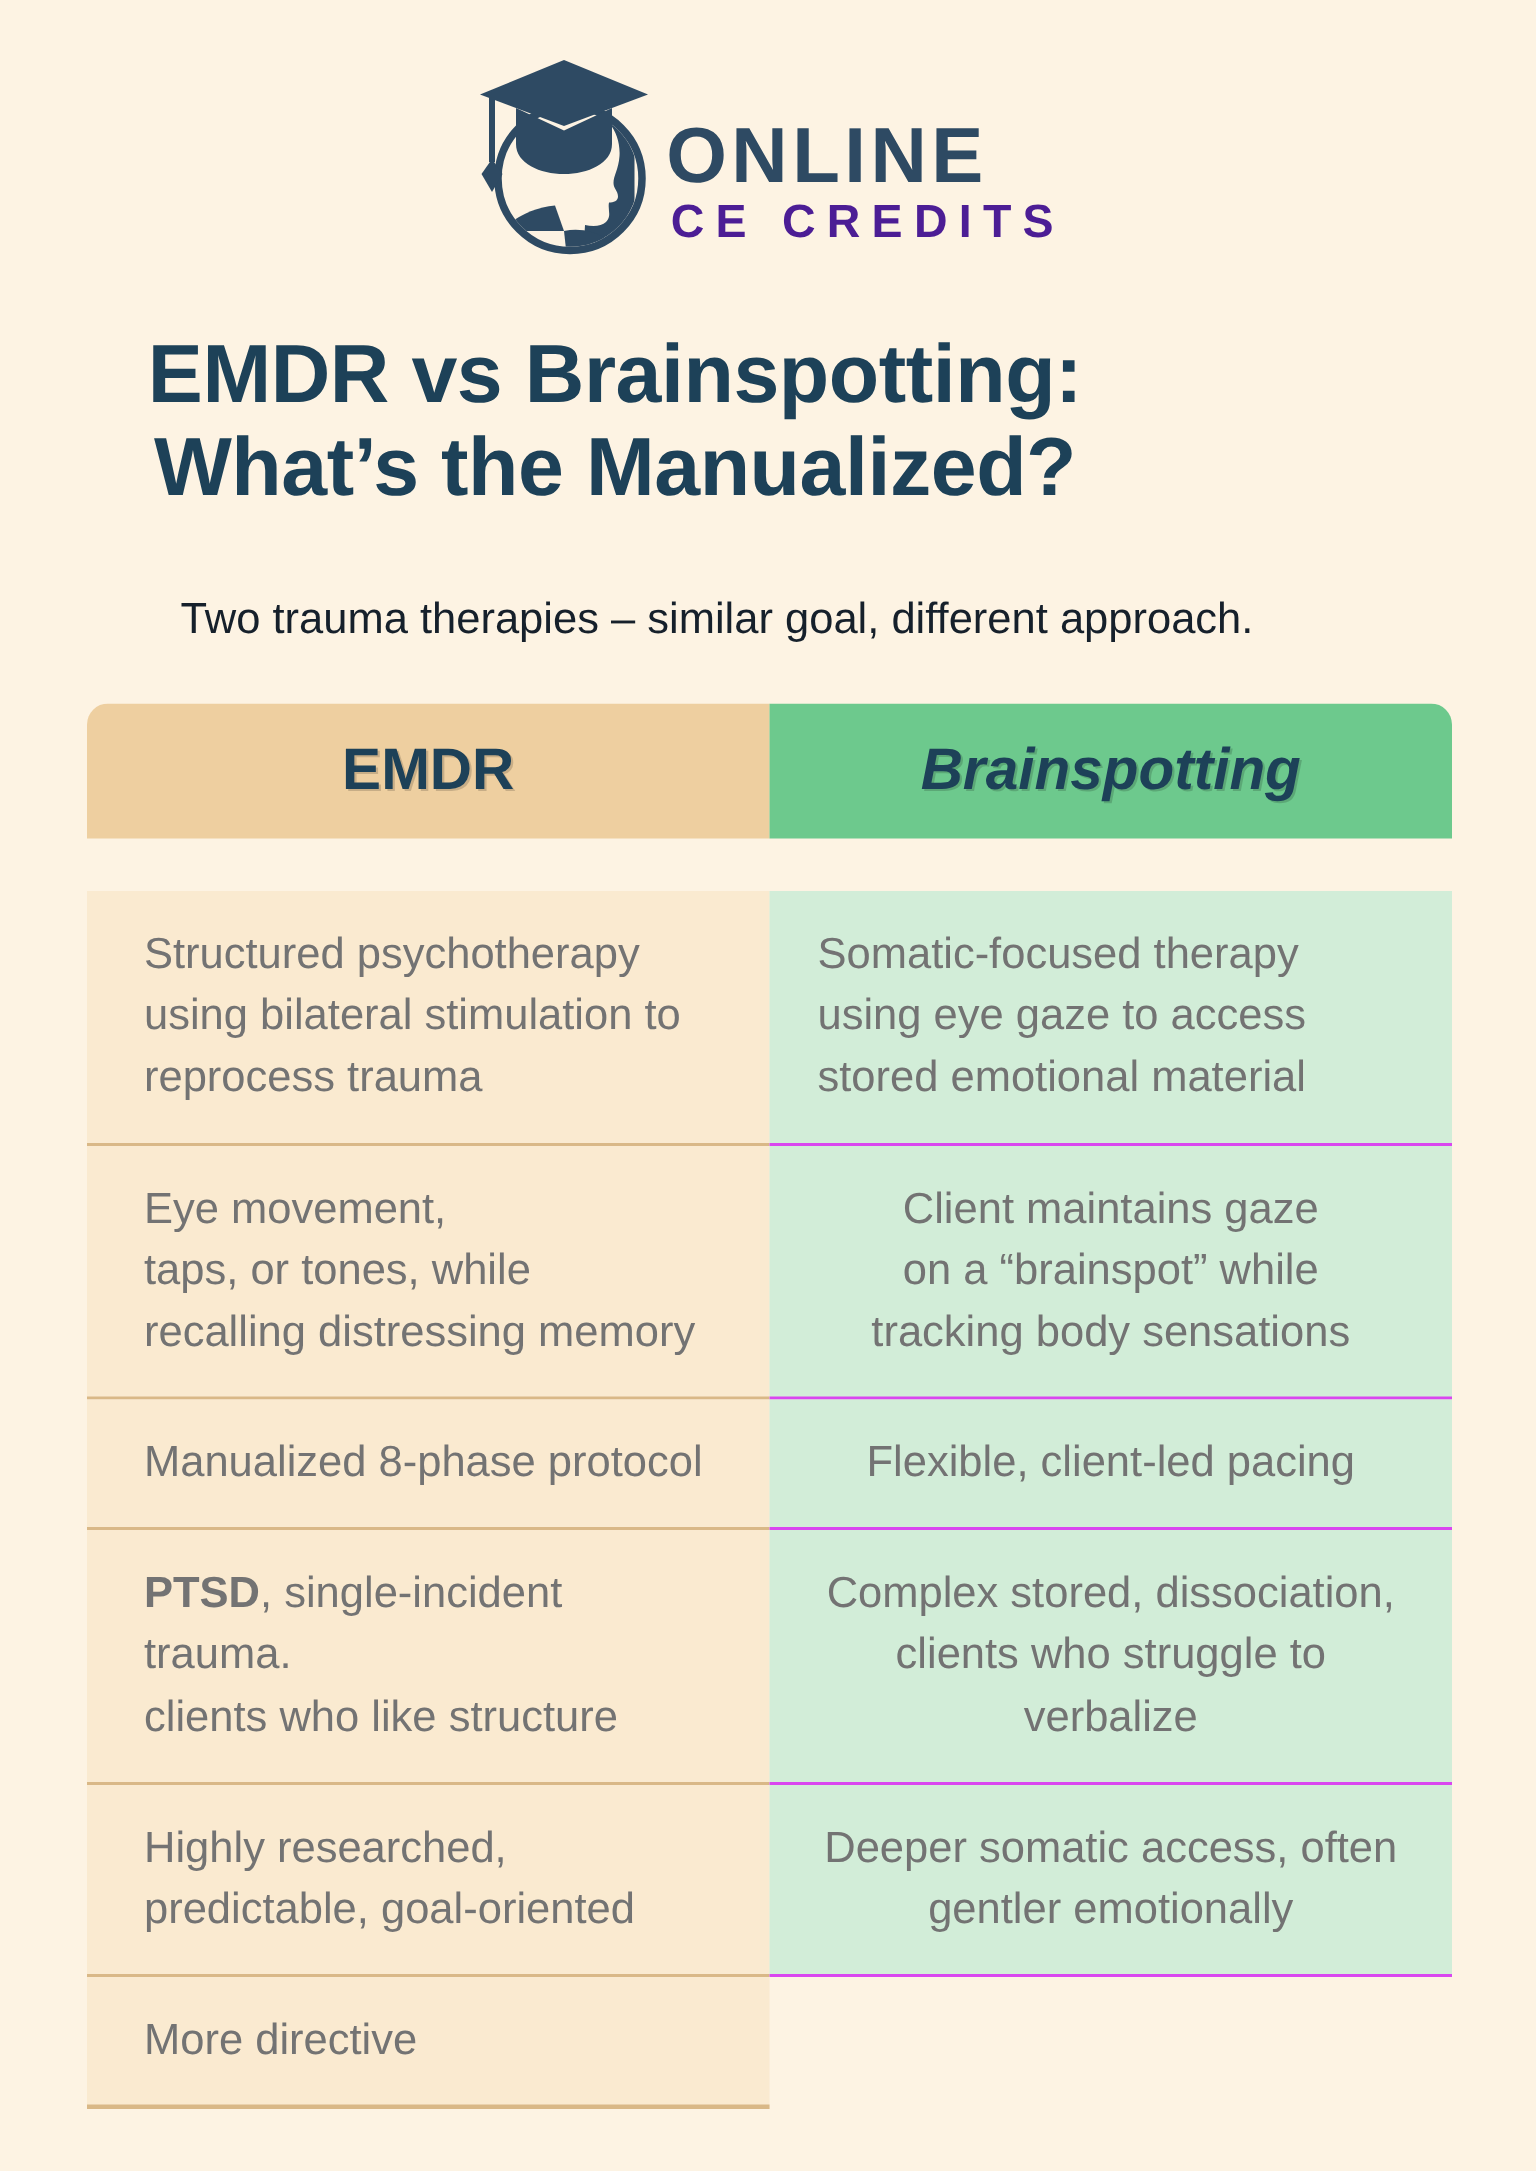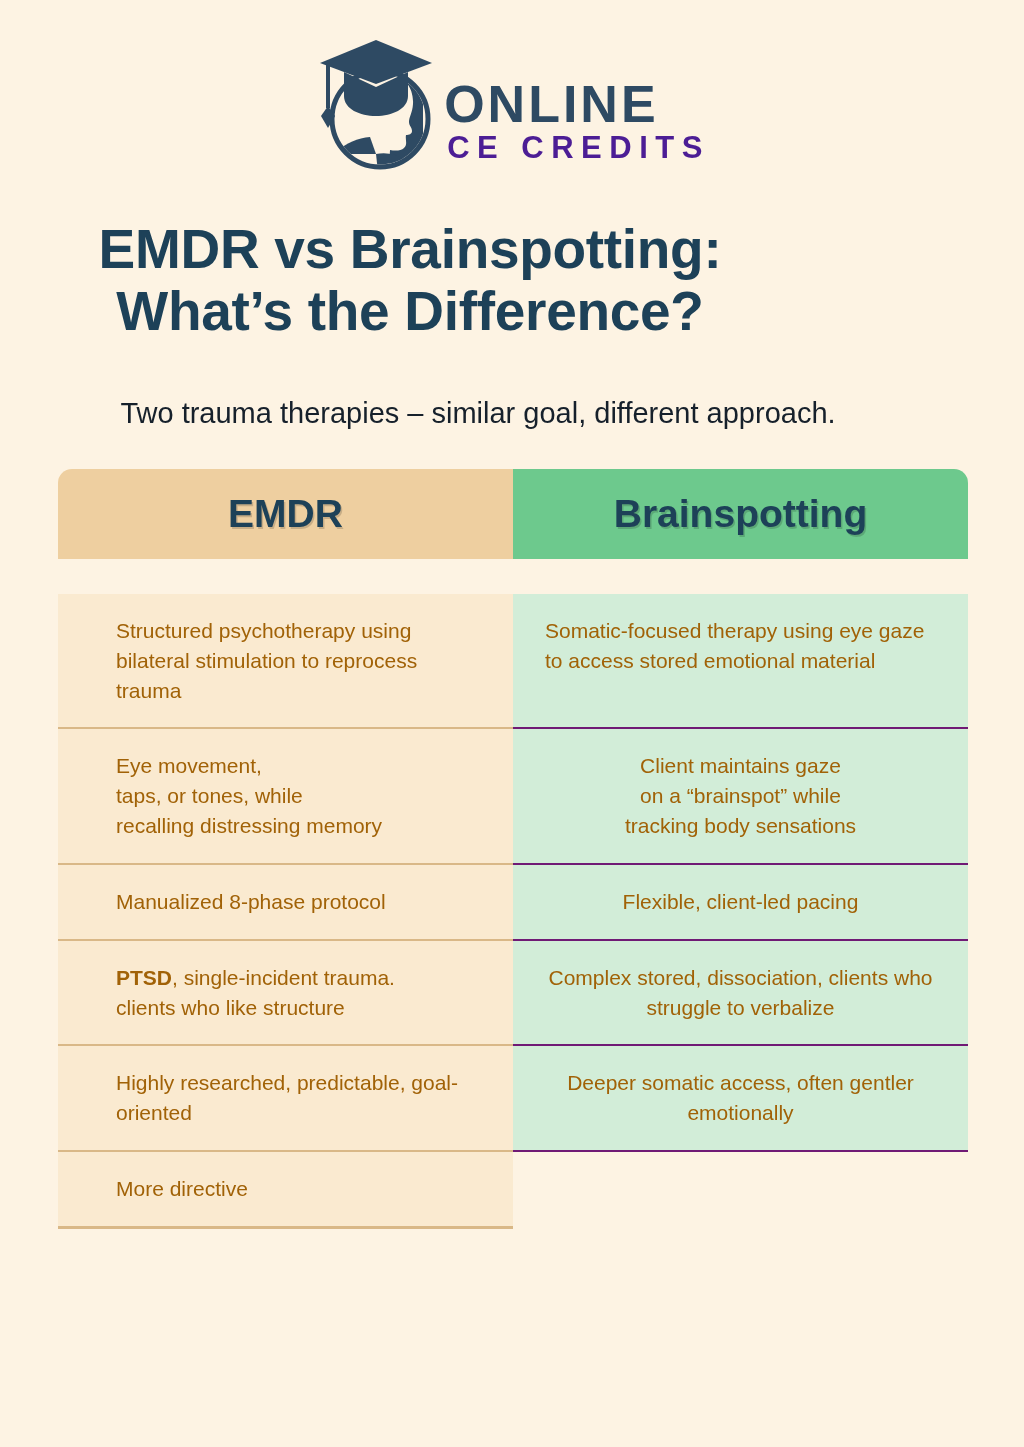--- a/index.html
+++ b/index.html
@@ -107,41 +107,41 @@
     flex: 0 0 50%;
     display: flex;
     align-items: center;
     justify-content: center;
     font-size: 39px;
     font-weight: 700;
     color: #1D4158;
     text-shadow: 1.5px 1.5px 0 rgba(0,0,0,0.16);
   }
   .th-left  { background: #EECFA0; }
-  .th-right { background: #6DC98D; }
+  .th-right { background: #6DC98D; font-style: italic; }
 
   .row {
     display: flex;
   }
   .cell {
     flex: 0 0 50%;
     box-sizing: border-box;
-    padding: 22px 36px 22px 58px;
-    font-size: 21px;
+    padding: 22px 36px 22px 38px;
+    font-size: 29px;
     line-height: 1.42;
-    color: #a16207;
+    color: #737373;
   }
   .cell-left {
     background: #FAEAD0;
     border-bottom: 2px solid #D9B887;
     text-align: left;
   }
   .cell-right {
     background: #D2EDD8;
-    border-bottom: 2px solid #701a75;
+    border-bottom: 2px solid #d946ef;
     text-align: center;
     padding-left: 28px;
     padding-right: 28px;
   }
   .cell-right.align-left { text-align: left; padding-left: 32px; }
   .cell b { font-weight: 700; }
 
   .row-last .cell { border-bottom-width: 3px; }
 </style>
 </head>
@@ -175,21 +175,21 @@
       </span>
       <span class="logo-words">
         <span class="logo-line1">ONLINE</span>
         <span class="logo-line2">CE CREDITS</span>
       </span>
     </div>
   </div>
 
   <div class="title">
     <div>EMDR vs Brainspotting:</div>
-    <div>What’s the Difference?</div>
+    <div>What’s the Manualized?</div>
   </div>
 
   <div class="subtitle">Two trauma therapies – similar goal, different approach.</div>
 
   <div class="table">
     <div class="thead">
       <div class="th th-left">EMDR</div>
       <div class="th th-right">Brainspotting</div>
     </div>
     <div id="table-body">

